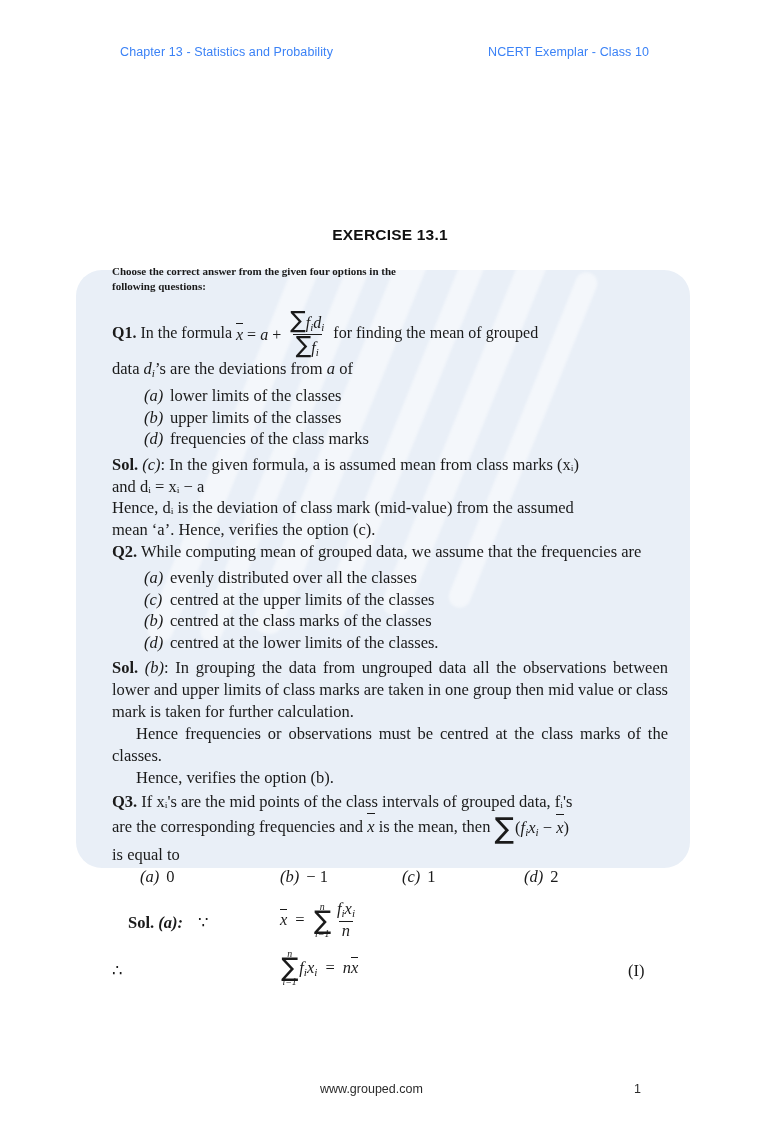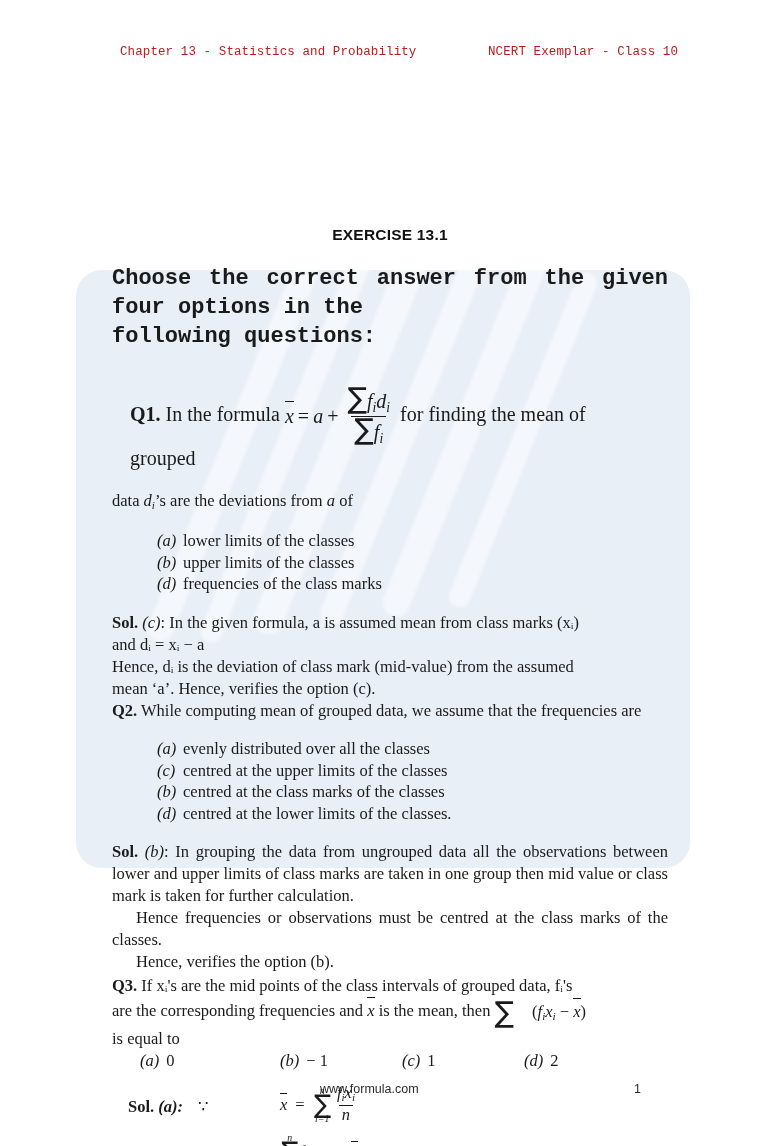--- a/index.html
+++ b/index.html
@@ -16,23 +16,23 @@
     overflow: hidden;
   }
 
   
   .page-header {
     position: absolute;
     top: 45px;
     left: 120px;
     width: 528px;
     height: 20px;
-    font-family: Liberation Mono, monospace;
+    font-family: Liberation Sans, sans-serif;
     font-size: 12.5px;
-    color: #b91c1c;
+    color: #3b82f6;
     letter-spacing: 0.1px;
   }
   .page-header .hdr-left { position: absolute; left: 0; top: 0; white-space: nowrap; }
   .page-header .hdr-right { position: absolute; left: 368px; top: 0; white-space: nowrap; }
 
   
   .tint-block {
     position: absolute;
     left: 76px;
     top: 270px;
@@ -76,45 +76,44 @@
     font-weight: bold;
     font-size: 15.5px;
     text-align: center;
     color: #111;
     margin: 0 0 20px 0;
     letter-spacing: 0.2px;
   }
 
   .intro {
     font-weight: bold;
-    font-size: 22px;
+    font-size: 11px;
     line-height: 1.32;
     text-align: justify;
     margin: 0 0 10px 0;
-    font-family: Liberation Mono, monospace;
   }
   .intro .ln2 { display: block; text-align: left; }
 
   p.para {
     font-size: 16.5px;
     line-height: 1.33;
     margin: 0;
     text-align: justify;
   }
   p.para.left { text-align: left; }
   p.indent { text-indent: 24px; }
 
   .qlabel { font-weight: bold; }
   .soll { font-weight: bold; }
   i, em { font-style: italic; }
 
   
   ul.opts {
     list-style: none;
-    margin: 17px;
+    margin: 4px;
     padding: 0 0 0 28px;
     font-size: 16.5px;
     line-height: 1.30;
   }
   ul.opts li { white-space: nowrap; }
   ul.opts li .tag { display: inline-block; width: 26px; font-style: italic; }
 
   
   .opts-row {
     position: relative;
@@ -163,21 +162,21 @@
     align-items: center;
     vertical-align: middle;
     line-height: 1;
     margin: 0 1px;
   }
   .siglim .top { font-size: 0.60em; font-style: italic; margin-bottom: -1px; }
   .siglim .bot { font-size: 0.60em; font-style: italic; margin-top: -1px; }
   .siglim .sg { font-size: 1.55em; line-height: 0.78; font-family: "DejaVu Sans", sans-serif; }
 
   
-  .q1line { font-size: 20px; line-height: 1.35; margin: 18px; }
+  .q1line { font-size: 16px; line-height: 1.35; margin: 0; }
 
   
   .sol3 {
     position: relative;
     margin-top: 8px;
     font-size: 16.5px;
     height: 96px;
   }
   .sol3 .lbl   { position: absolute; left: 16px;   top: 14px; font-weight: bold; white-space: nowrap; }
   .sol3 .bec   { position: absolute; left: 86px; top: 14px; font-family: "DejaVu Sans", sans-serif; }
@@ -281,21 +280,21 @@
   <p class="para indent left">Hence, verifies the option (b).</p>
 
   <p class="para left" style="line-height:1.55;">
     <span class="qlabel">Q3.</span>
     <span>If xᵢ's are the mid points of the class intervals of grouped data, fᵢ's</span><br>
     <span>are the corresponding frequencies and</span>
     <span class="ovl mvar">x</span>
     <span>is the mean, then</span>
     <span class="mathrow">
       <span class="sigbig">∑</span>
-        <span style="margin-left:18px">(<i>f<span class="sub">i</span>x<span class="sub">i</span></i> − <span class="ovl mvar">x</span>)</span>
+        <span style="margin-left:1px">(<i>f<span class="sub">i</span>x<span class="sub">i</span></i> − <span class="ovl mvar">x</span>)</span>
     </span><br>
     <span>is equal to</span>
   </p>
 
   <div class="opts-row">
     <span class="opt o1"><span class="tag">(a)</span><span>0</span></span>
     <span class="opt o2"><span class="tag">(b)</span><span>− 1</span></span>
     <span class="opt o3"><span class="tag">(c)</span><span>1</span></span>
     <span class="opt o4"><span class="tag">(d)</span><span>2</span></span>
   </div>
@@ -333,15 +332,15 @@
       <span style="margin:0 8px">=</span>
       <span><i>n</i><span class="ovl mvar">x</span></span>
     </span>
 
     <span class="romn">(I)</span>
   </div>
 
 </div>
 
 <div class="page-footer">
-  <span class="site">www.formula.com</span>
+  <span class="site">www.grouped.com</span>
   <span class="pno">1</span>
 </div>
 
 </body></html>

